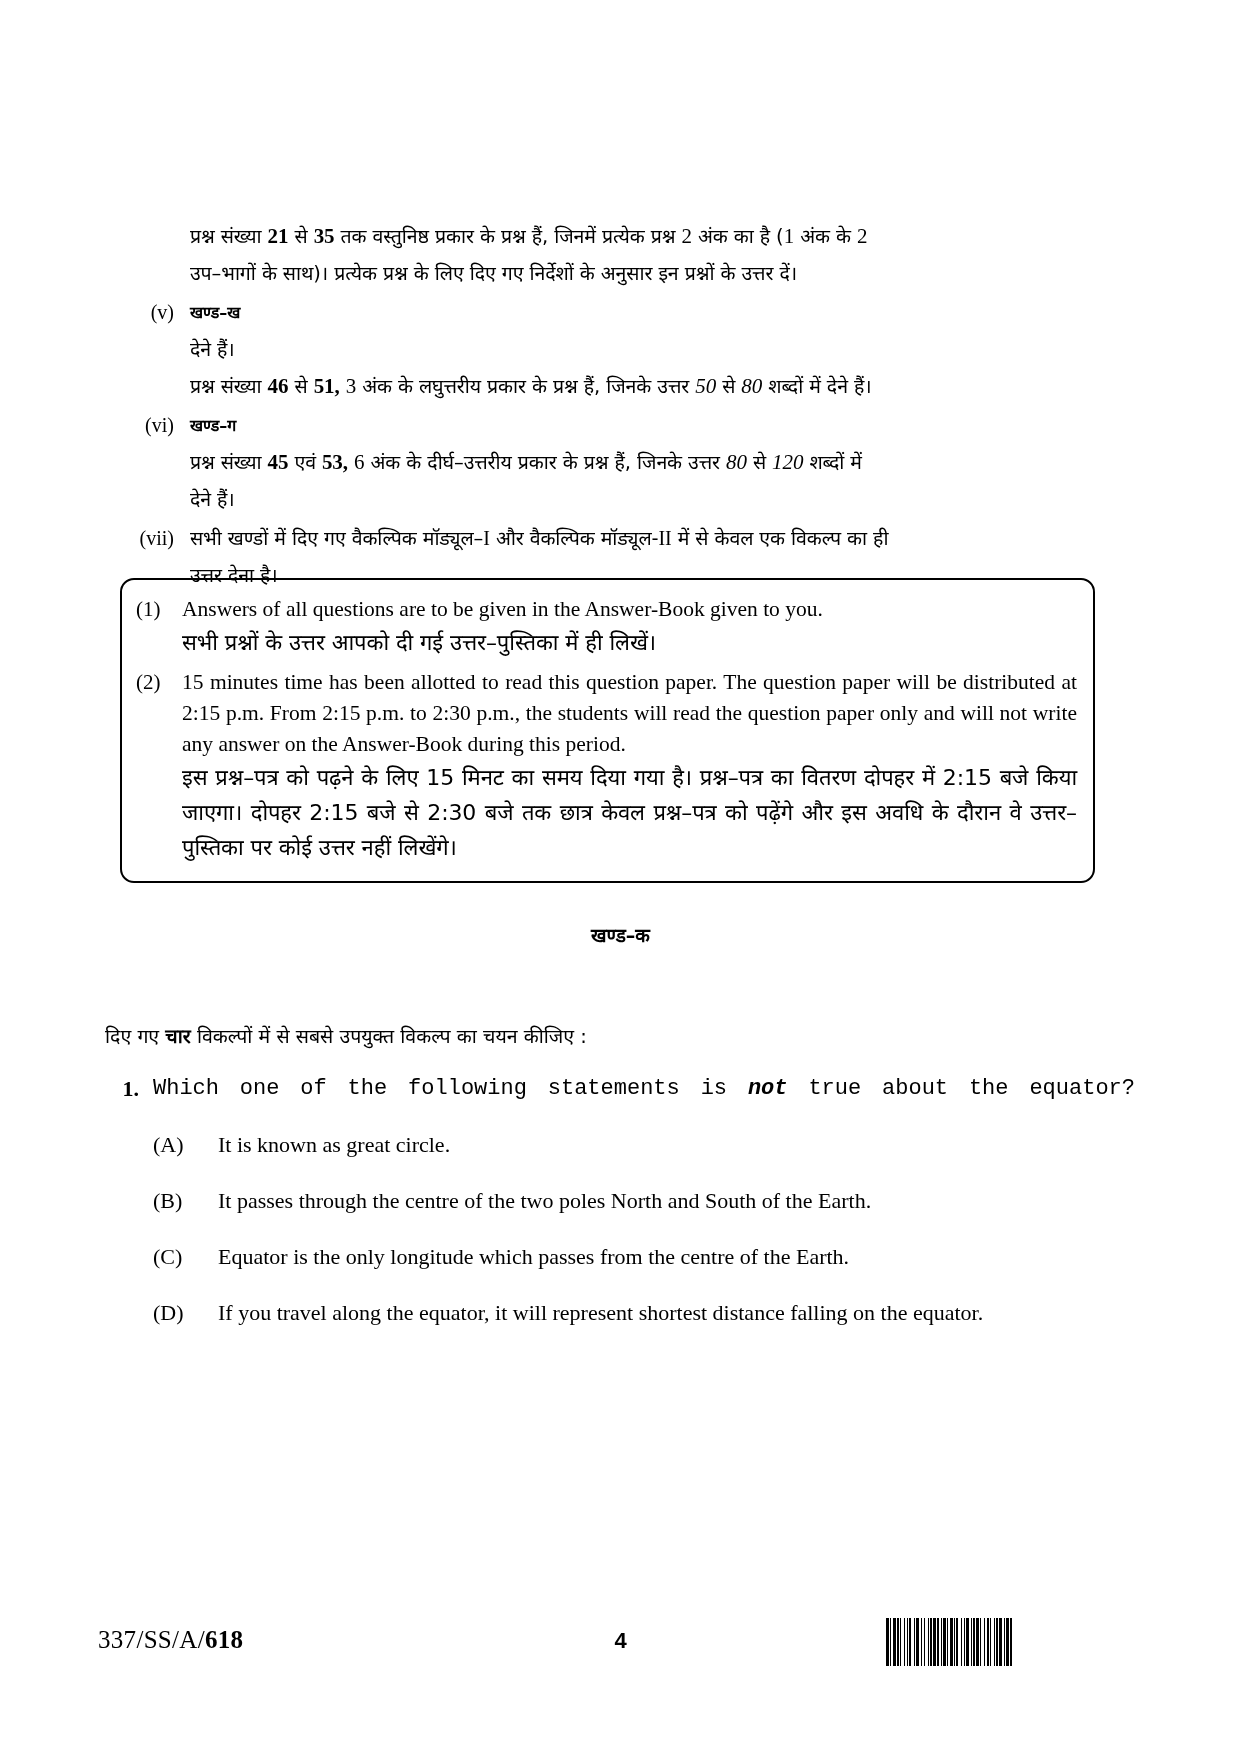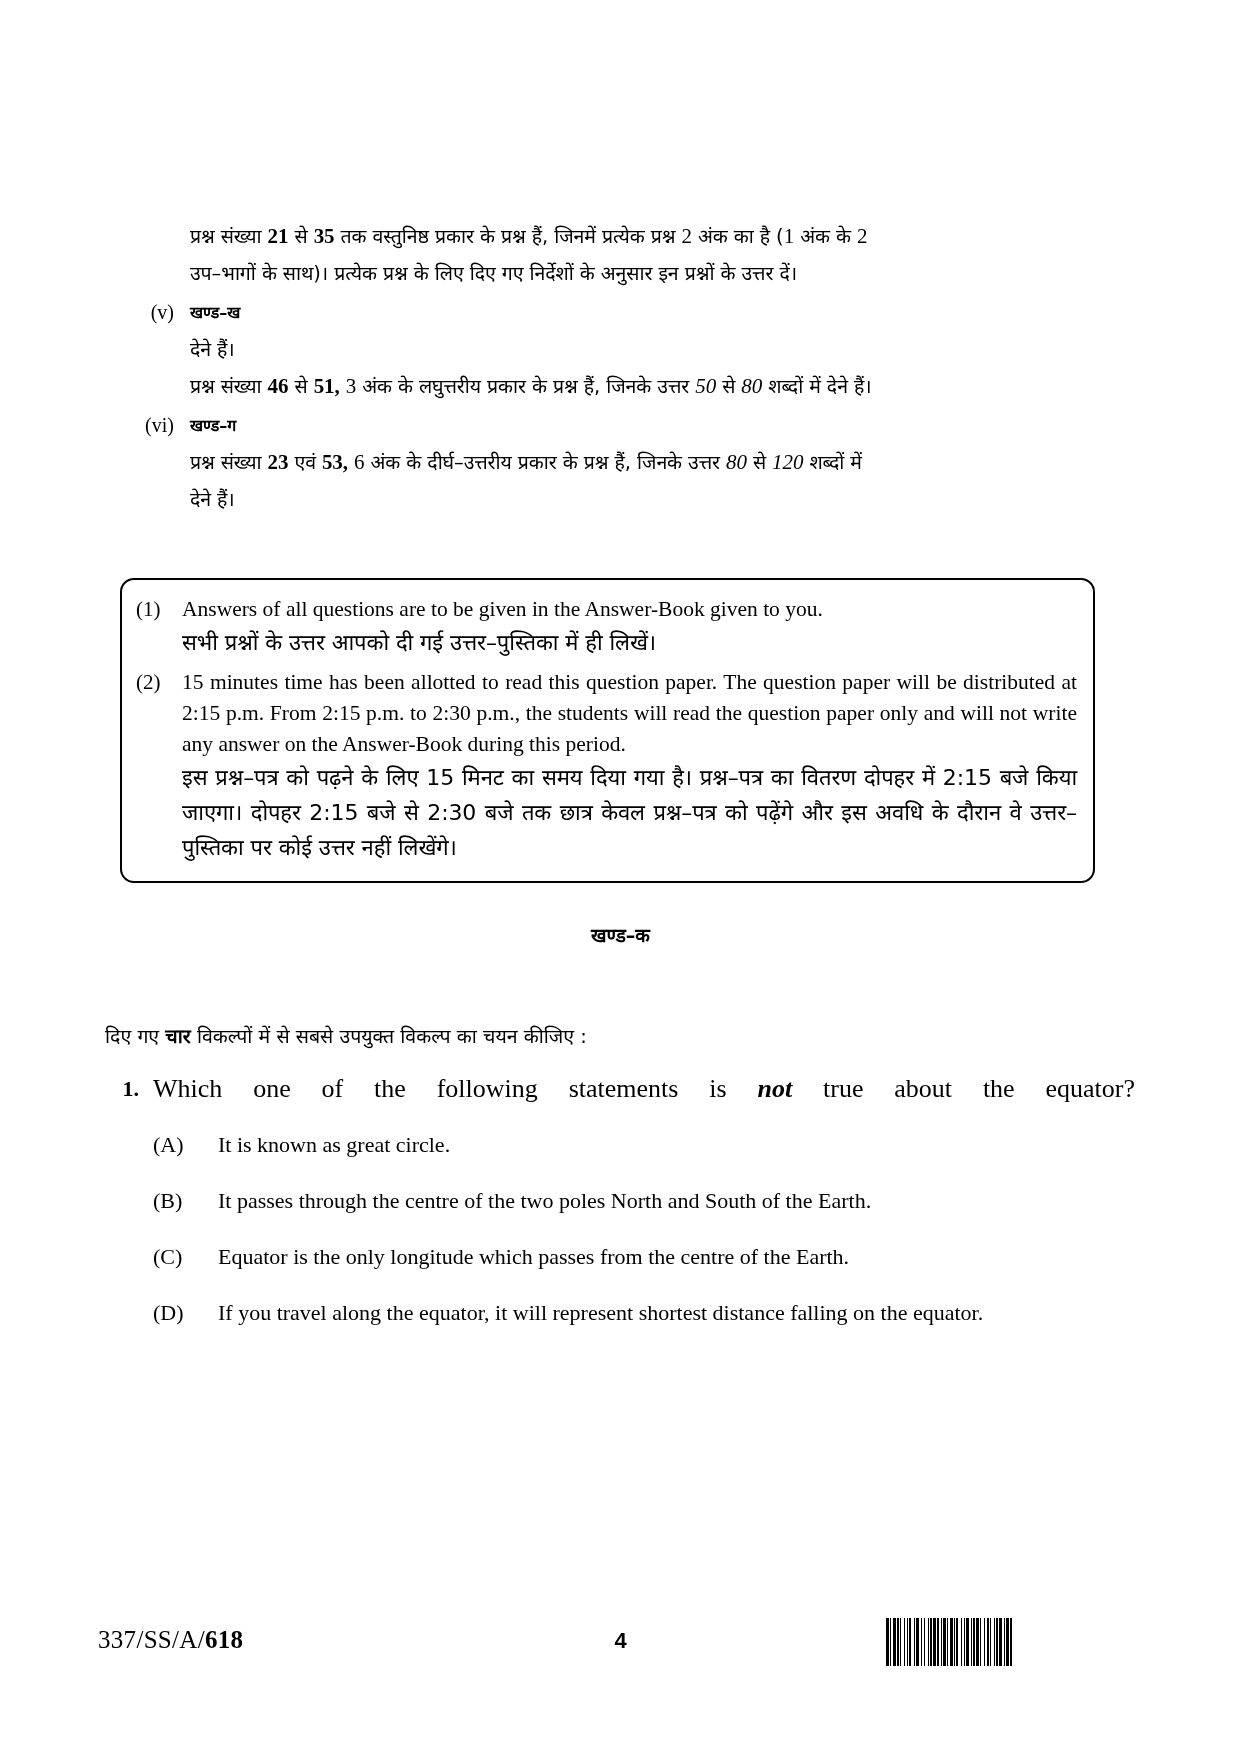--- a/index.html
+++ b/index.html
@@ -167,22 +167,22 @@
     padding-right: 14px;
     box-sizing: border-box;
     font-family: "Liberation Serif","DejaVu Serif",serif;
     font-weight: bold;
     font-size: 22px;
     line-height: 34px;
   }
   .q-text {
     flex: 1 1 auto;
     min-width: 0;
-    font-family: Liberation Serif, serif;
-    font-size: 26px;
+    font-family: Liberation Mono, monospace;
+    font-size: 22px;
     line-height: 34px;
     text-align: justify;
     text-align-last: justify;
   }
   .opt-row {
     display: flex;
     align-items: flex-start;
     margin-top: 22px;
     padding-left: 48px;
   }
@@ -269,26 +269,35 @@
           <span class="dev">प्रश्न संख्या </span><span class="num-b">46</span><span class="dev"> से </span><span class="num-b">51,</span><span class="dev"> </span><span class="num-r">3</span><span class="dev"> अंक के लघुत्तरीय प्रकार के प्रश्न हैं, जिनके उत्तर </span><span class="num-i">50</span><span class="dev"> से </span><span class="num-i">80</span><span class="dev"> शब्दों में देने हैं।</span>
         </div>
       </div>
     </div>
 
     <div class="ins-row">
       <div class="ins-marker">(vi)</div>
       <div class="ins-body">
         <div class="hi-head">खण्ड–ग</div>
         <div class="hi-line">
-          <span class="dev">प्रश्न संख्या </span><span class="num-b">23</span><span class="dev"> एवं </span><span class="num-b">53,</span><span class="dev"> </span><span class="num-r">6</span><span class="dev"> अंक के दीर्घ–उत्तरीय प्रकार के प्रश्न हैं, जिनके उत्तर </span><span class="num-i">80</span><span class="dev"> से </span><span class="num-i">120</span><span class="dev"> शब्दों में</span>
+          <span class="dev">प्रश्न संख्या </span><span class="num-b">45</span><span class="dev"> एवं </span><span class="num-b">53,</span><span class="dev"> </span><span class="num-r">6</span><span class="dev"> अंक के दीर्घ–उत्तरीय प्रकार के प्रश्न हैं, जिनके उत्तर </span><span class="num-i">80</span><span class="dev"> से </span><span class="num-i">120</span><span class="dev"> शब्दों में</span>
         </div>
         <div class="hi-line">देने हैं।</div>
       </div>
     </div>
 
+    <div class="ins-row">
+      <div class="ins-marker">(vii)</div>
+      <div class="ins-body">
+        <div class="hi-line">
+          <span class="dev">सभी खण्डों में दिए गए वैकल्पिक मॉड्यूल–</span><span class="lat-r">I</span><span class="dev"> और वैकल्पिक मॉड्यूल-</span><span class="lat-r">II</span><span class="dev"> में से केवल एक विकल्प का ही</span>
+        </div>
+        <div class="hi-line">उत्तर देना है।</div>
+      </div>
+    </div>
 
   </div>
 
   <div class="notebox">
 
     <div class="note-row">
       <div class="note-marker">(1)</div>
       <div class="note-body">
         <div class="note-en">Answers of all questions are to be given in the Answer-Book given to you.</div>
         <div class="note-hi">सभी प्रश्नों के उत्तर आपको दी गई उत्तर–पुस्तिका में ही लिखें।</div>

